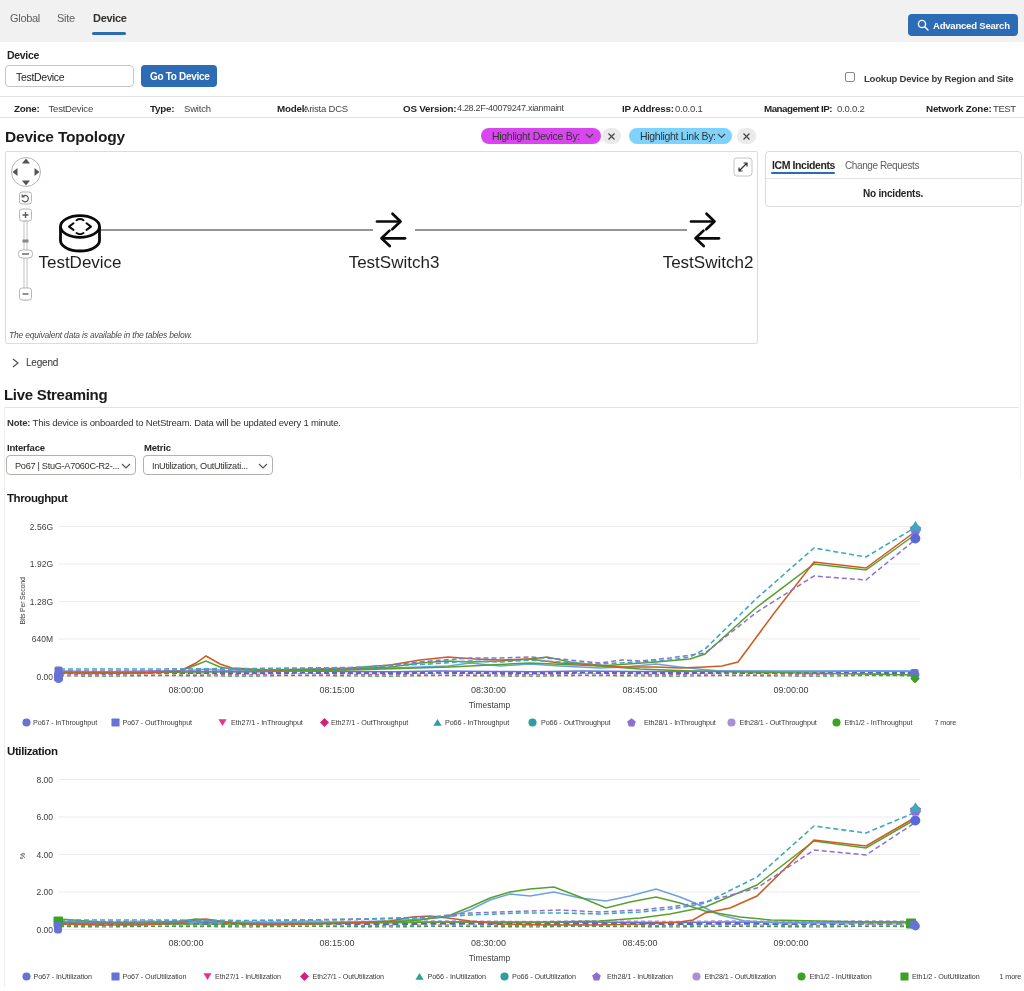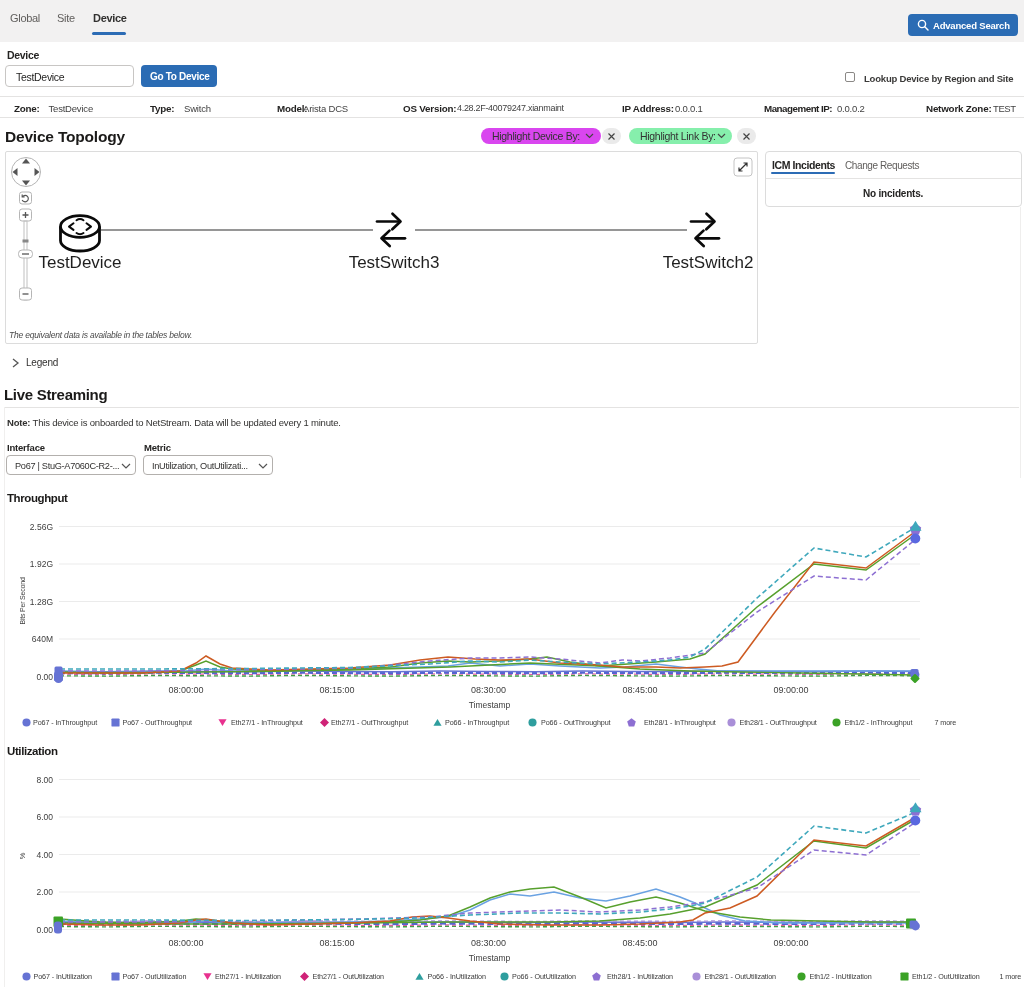--- a/index.html
+++ b/index.html
@@ -57,21 +57,21 @@
   <span class="abs" style="left:11px;top:1.5px;font-size:10.5px;letter-spacing:-0.3px;color:#333;white-space:nowrap;">Highlight Device By:</span>
   <svg class="abs" style="left:104px;top:5px;" width="9" height="6" viewBox="0 0 9 6">
       <path d="M1 1 L4.5 4.5 L8 1" fill="none" stroke="#444" stroke-width="1.2"></path>
     </svg>
 </div>
 <div class="abs" style="left:602px;top:128px;width:19px;height:16px;background:#eaeaea;border-radius:8px;">
   <svg class="abs" style="left:5px;top:3.5px;" width="9" height="9" viewBox="0 0 9 9">
       <path d="M1.5 1.5 L7.5 7.5 M7.5 1.5 L1.5 7.5" stroke="#444" stroke-width="1.2"></path>
     </svg>
 </div>
-<div class="abs" style="left:629px;top:128px;width:103px;height:16px;background:#86efac;border-radius:8px;">
+<div class="abs" style="left:629px;top:128px;width:103px;height:16px;background:#7dd3fc;border-radius:8px;">
   <span class="abs" style="left:11px;top:1.5px;font-size:10.5px;letter-spacing:-0.3px;color:#333;white-space:nowrap;">Highlight Link By:</span>
   <svg class="abs" style="left:88px;top:5px;" width="9" height="6" viewBox="0 0 9 6">
       <path d="M1 1 L4.5 4.5 L8 1" fill="none" stroke="#444" stroke-width="1.2"></path>
     </svg>
 </div>
 <div class="abs" style="left:737px;top:128px;width:19px;height:16px;background:#eaeaea;border-radius:8px;">
   <svg class="abs" style="left:5px;top:3.5px;" width="9" height="9" viewBox="0 0 9 9">
       <path d="M1.5 1.5 L7.5 7.5 M7.5 1.5 L1.5 7.5" stroke="#444" stroke-width="1.2"></path>
     </svg>
 </div>

